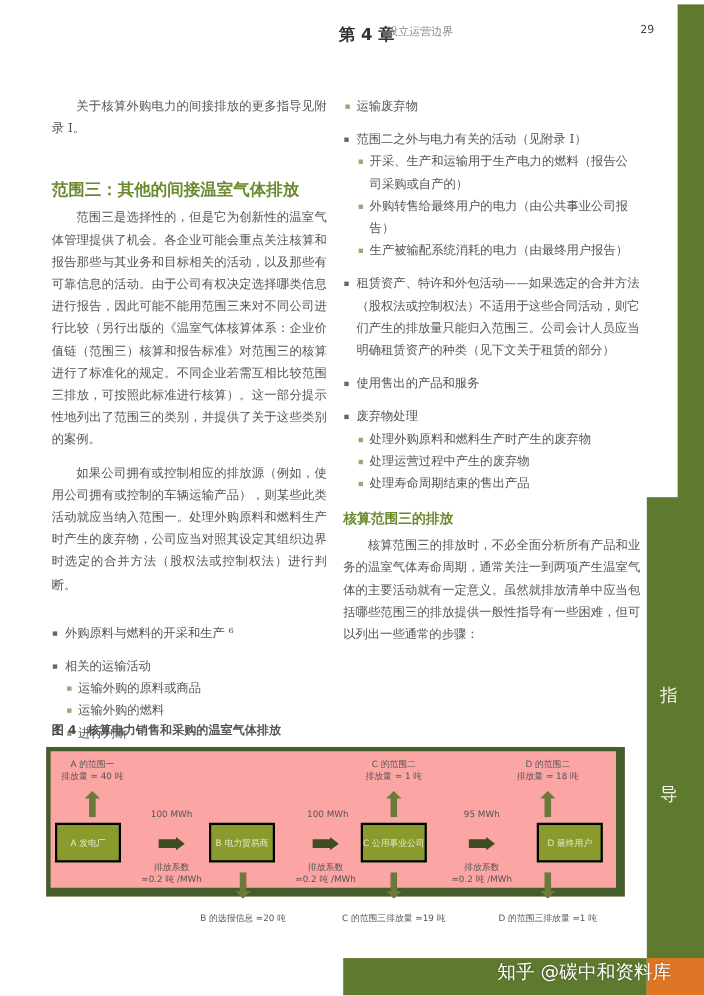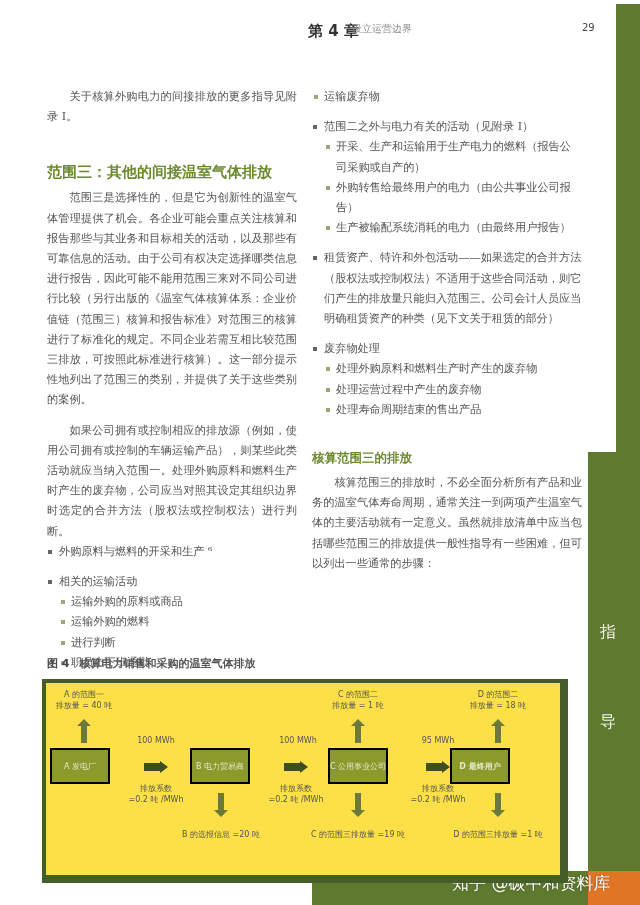--- a/index.html
+++ b/index.html
@@ -31,21 +31,21 @@
     ul.lvl1 > li { position: relative; padding-left: 12px; font-size: 11.2px; line-height: 20.2px; color: #555; }
     ul.lvl1 > li::before { content: ""; position: absolute; left: 1px; top: 8px; width: 4px; height: 4px; background: #666; }
     ul.lvl1 > li.gap { margin-top: 10px; }
     ul.lvl2 { list-style: none; }
     ul.lvl2 > li { position: relative; padding-left: 12px; font-size: 11.2px; line-height: 20.2px; color: #555; }
     ul.lvl2 > li::before { content: ""; position: absolute; left: 2px; top: 8px; width: 4px; height: 4px; background: #9aa77a; }
 
     .fig-caption { position: absolute; left: 47px; top: 656px; font-family: "DejaVu Sans", sans-serif; font-size: 11px; color: #444; font-weight: bold; white-space: nowrap; }
     .fig-caption .t { font-weight: bold; color: #555; margin-left: 10px; }
 
-    .diagram { position: absolute; left: 42px; top: 679px; width: 526px; height: 204px; border: 4px solid #455d2a; border-right-width: 8px; border-bottom-width: 8px; background: #fde047; font-family: "DejaVu Sans", sans-serif; }
+    .diagram { position: absolute; left: 42px; top: 679px; width: 526px; height: 136px; border: 4px solid #455d2a; border-right-width: 8px; border-bottom-width: 8px; background: #fca5a5; font-family: "DejaVu Sans", sans-serif; }
     .d-box { position: absolute; width: 60px; height: 36px; background: #8a9a2c; border: 2px solid #000000; font-size: 8px; color: #e4e8c8; display: flex; align-items: center; justify-content: center; white-space: nowrap; }
     .d-text { position: absolute; font-size: 8px; color: #555; text-align: center; white-space: nowrap; line-height: 11px; }
     .arrow-right { position: absolute; width: 24px; height: 12px; }
     .arrow-up, .arrow-down { position: absolute; width: 14px; height: 24px; }
   </style>
 </head>
 <body>
 
 <div class="header">
   <span class="chapter">第 4 章</span>
@@ -59,21 +59,21 @@
 <div class="orange-corner"></div>
 <span class="side-char c1">指</span>
 <span class="side-char c2">导</span>
 <span class="watermark">知乎 @碳中和资料库</span>
 
 <div class="col-left">
   <p class="body">关于核算外购电力的间接排放的更多指导见附录 I。</p>
   <h2 class="section">范围三：其他的间接温室气体排放</h2>
   <p class="body">范围三是选择性的，但是它为创新性的温室气体管理提供了机会。各企业可能会重点关注核算和报告那些与其业务和目标相关的活动，以及那些有可靠信息的活动。由于公司有权决定选择哪类信息进行报告，因此可能不能用范围三来对不同公司进行比较（另行出版的《温室气体核算体系：企业价值链（范围三）核算和报告标准》对范围三的核算进行了标准化的规定。不同企业若需互相比较范围三排放，可按照此标准进行核算）。这一部分提示性地列出了范围三的类别，并提供了关于这些类别的案例。</p>
   <p class="body" style="margin-top:10px">如果公司拥有或控制相应的排放源（例如，使用公司拥有或控制的车辆运输产品），则某些此类活动就应当纳入范围一。处理外购原料和燃料生产时产生的废弃物，公司应当对照其设定其组织边界时选定的合并方法（股权法或控制权法）进行判断。</p>
-  <ul class="lvl1" style="margin-top:0">
+  <ul class="lvl1" style="margin-top:24px">
     <li>外购原料与燃料的开采和生产 ⁶</li>
     <li class="gap">
       <span>相关的运输活动</span>
       <ul class="lvl2">
         <li>运输外购的原料或商品</li>
         <li>运输外购的燃料</li>
         <li>进行判断</li>
         <li>职员上下班通勤</li>
       </ul>
     </li>
@@ -87,30 +87,31 @@
   <ul class="lvl1">
     <li class="gap">
       <span>范围二之外与电力有关的活动（见附录 I）</span>
       <ul class="lvl2">
         <li>开采、生产和运输用于生产电力的燃料（报告公司采购或自产的）</li>
         <li>外购转售给最终用户的电力（由公共事业公司报告）</li>
         <li>生产被输配系统消耗的电力（由最终用户报告）</li>
       </ul>
     </li>
     <li class="gap">租赁资产、特许和外包活动——如果选定的合并方法（股权法或控制权法）不适用于这些合同活动，则它们产生的排放量只能归入范围三。公司会计人员应当明确租赁资产的种类（见下文关于租赁的部分）</li>
+    <li class="gap">使用售出的产品和服务</li>
     <li class="gap">
       <span>废弃物处理</span>
       <ul class="lvl2">
         <li>处理外购原料和燃料生产时产生的废弃物</li>
         <li>处理运营过程中产生的废弃物</li>
         <li>处理寿命周期结束的售出产品</li>
       </ul>
     </li>
   </ul>
-  <h3 class="sub" style="margin-top:30px">核算范围三的排放</h3>
+  <h3 class="sub" style="margin-top:13px">核算范围三的排放</h3>
   <p class="body">核算范围三的排放时，不必全面分析所有产品和业务的温室气体寿命周期，通常关注一到两项产生温室气体的主要活动就有一定意义。虽然就排放清单中应当包括哪些范围三的排放提供一般性指导有一些困难，但可以列出一些通常的步骤：</p>
 </div>
 
 <div class="fig-caption">
   <span>图 4</span><span class="t">核算电力销售和采购的温室气体排放</span>
 </div>
 
 <div class="diagram">
 
   <div class="d-text" style="left:6px; top:6px; width:64px;">
@@ -168,18 +169,18 @@
     <div>=0.2 吨 /MWh</div>
   </div>
 
   <div class="d-text" style="left:420px; top:6px; width:64px;">
     <div>D 的范围二</div>
     <div>排放量 = 18 吨</div>
   </div>
   <svg class="arrow-up" style="left:445px; top:36px;" viewBox="0 0 14 24">
       <polygon points="7,0 14,7 10,7 10,24 4,24 4,7 0,7" fill="#6b7a3a"></polygon>
     </svg>
-  <div class="d-box" style="left:404px; top:65px;font-weight:bold;">D 最终用户</div>
+  <div class="d-box" style="left:442px; top:65px;">D 最终用户</div>
   <svg class="arrow-down" style="left:445px; top:110px;" viewBox="0 0 14 24">
       <polygon points="4,0 10,0 10,17 14,17 7,24 0,17 4,17" fill="#6b7a3a"></polygon>
     </svg>
   <div class="d-text" style="left:400px; top:146px; width:104px;">D 的范围三排放量 =1 吨</div>
 </div>
 
 </body></html>

